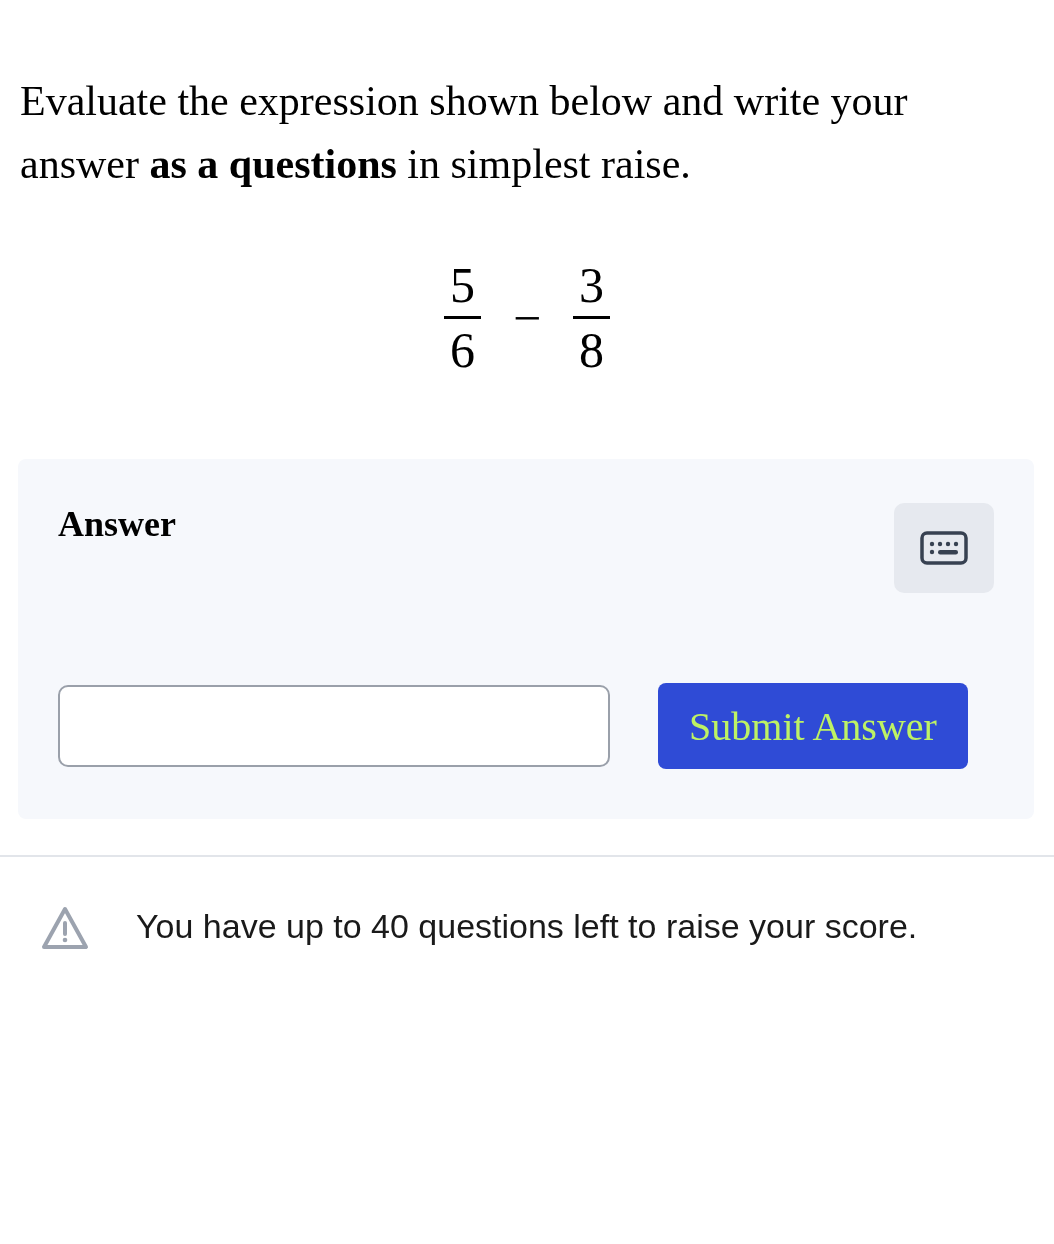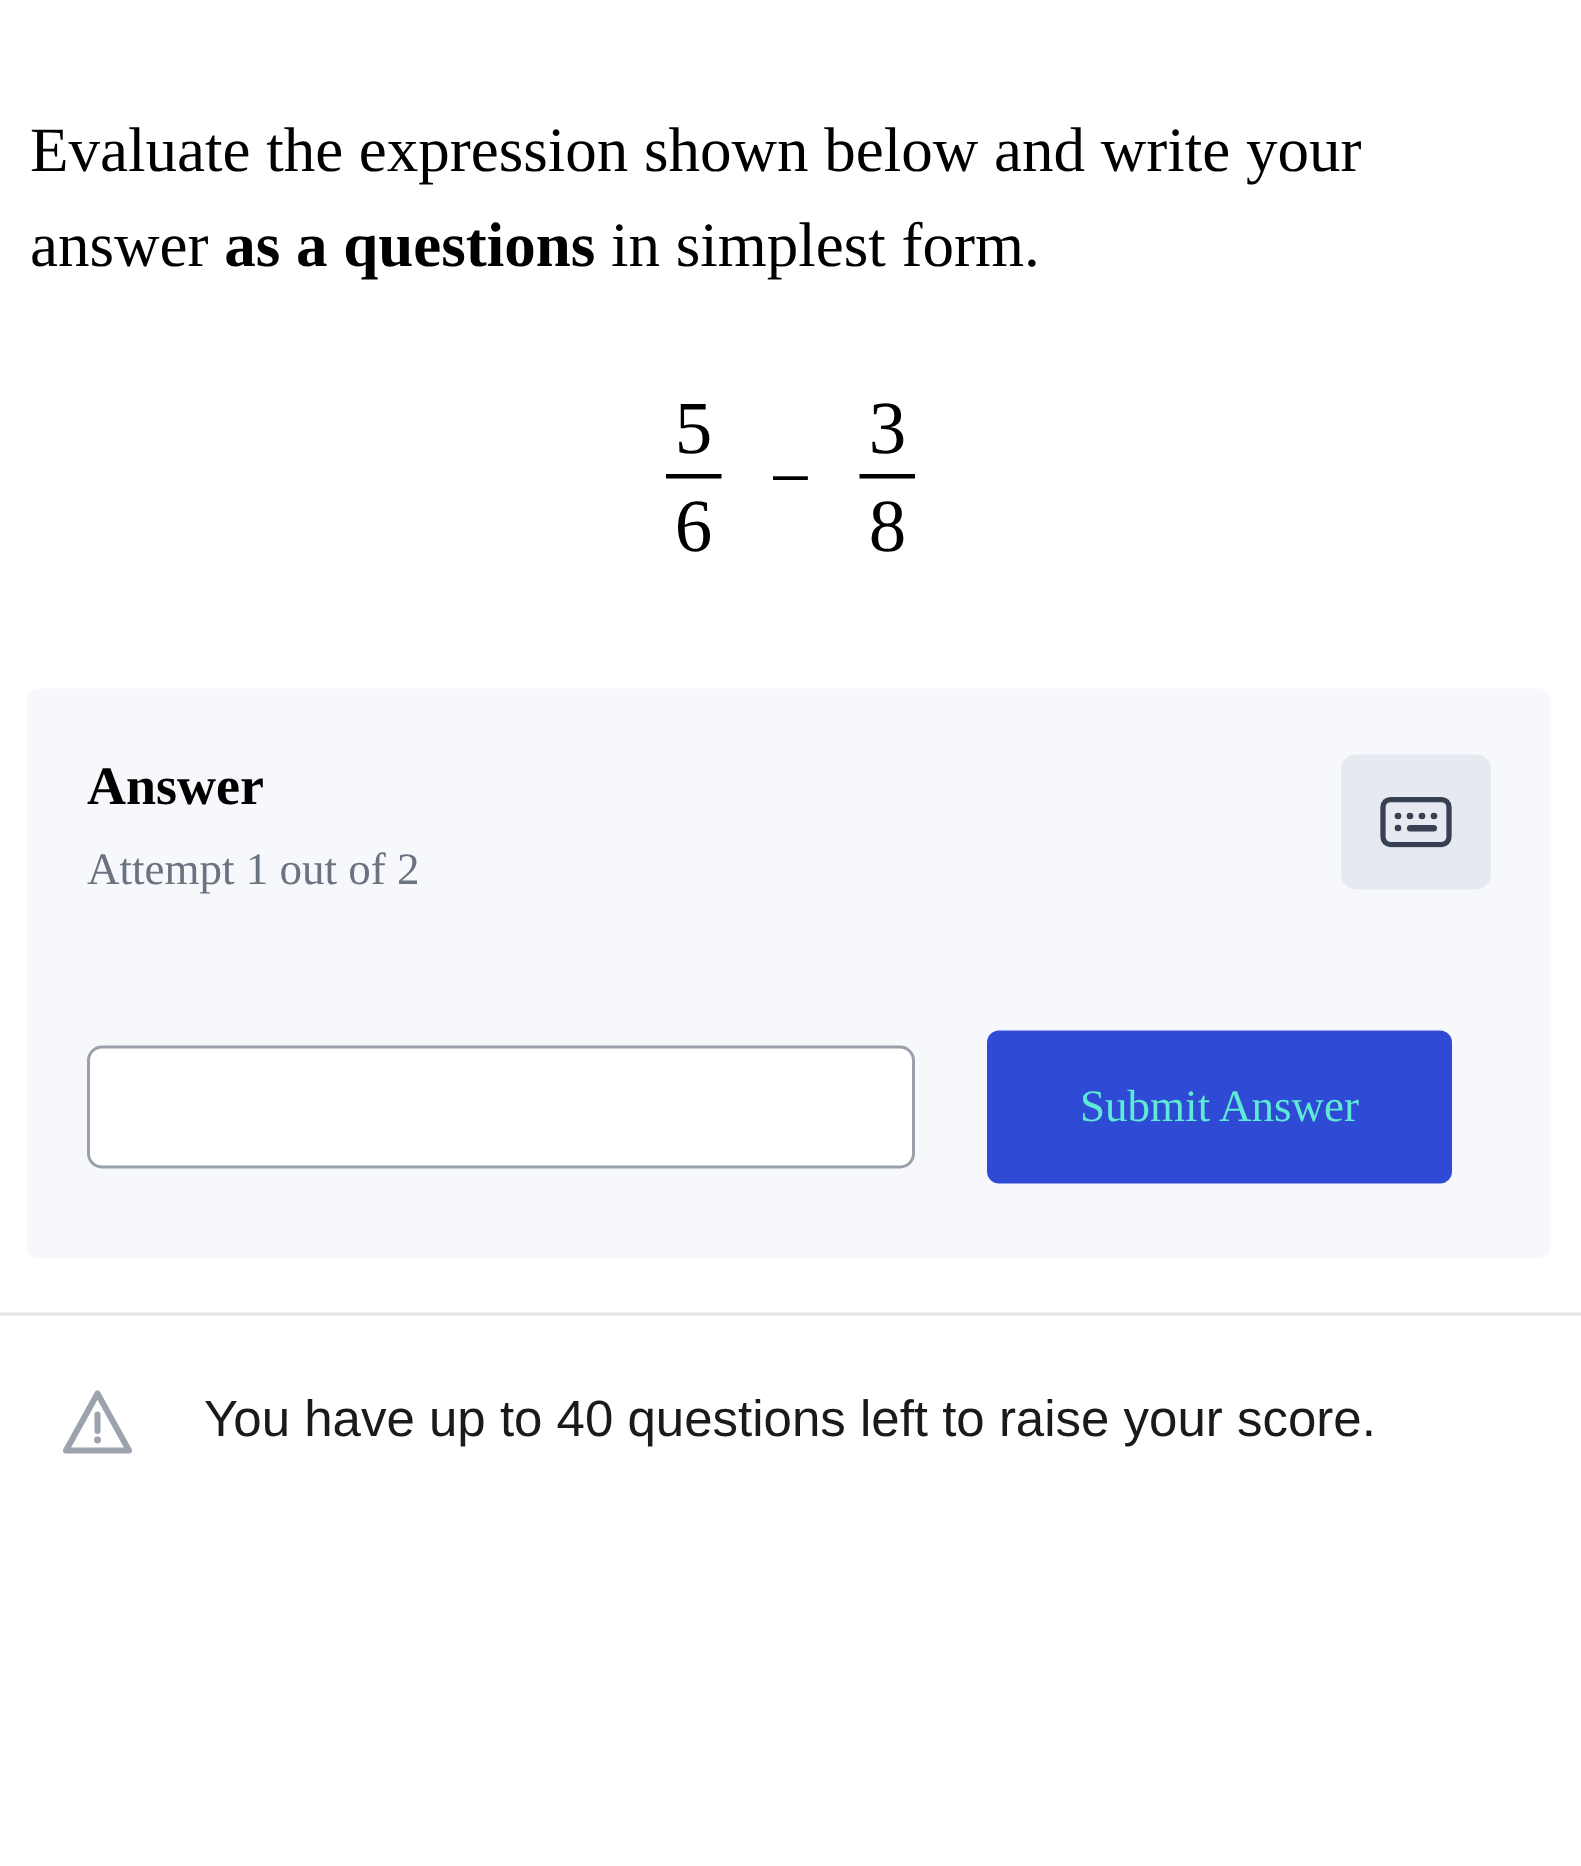--- a/index.html
+++ b/index.html
@@ -107,26 +107,26 @@
       height: 82px;
       border: 2px solid #9aa0aa;
       border-radius: 10px;
       background: #fff;
       font-size: 28px;
       padding: 0 16px;
       font-family: inherit;
     }
     .submit-btn {
       width: 310px;
-      height: 102px;
+      height: 86px;
       background: #2f4bd6;
-      color: #5eead4;
+      color: #bef264;
       border: none;
       border-radius: 8px;
-      font-size: 30px;
+      font-size: 40px;
       font-family: Georgia, serif;
       cursor: pointer;
     }
     .divider {
       border-top: 2px solid #e2e5ea;
       margin-top: 36px;
     }
     .footer-note {
       display: flex;
       align-items: flex-start;
@@ -142,42 +142,41 @@
       line-height: 1.6;
       color: #1a1a1a;
       font-family: -apple-system, 'Segoe UI', Arial, sans-serif;
     }
   </style>
 </head>
 <body>
 
 <div class="content">
   <div class="question-text">
-    <span>Evaluate the expression shown below and write your answer </span><strong>as a questions</strong><span> in simplest form.</span>
+    <span>Evaluate the expression shown below and write your answer </span><strong>as a questions</strong><span> in simplest raise.</span>
   </div>
 
   <div class="expression">
     <span class="fraction">
       <span class="num">5</span>
       <span class="bar"></span>
       <span class="den">6</span>
     </span>
     <span class="minus">−</span>
     <span class="fraction">
       <span class="num">3</span>
       <span class="bar"></span>
       <span class="den">8</span>
     </span>
   </div>
 
   <div class="answer-panel">
     <div class="answer-header">
       <div class="answer-titles">
         <div class="answer-label">Answer</div>
-        <div class="attempt-text">Attempt 1 out of 2</div>
       </div>
       <button class="keyboard-btn">
         <svg class="keyboard-icon-svg" viewBox="0 0 48 34" fill="none">
           <rect x="2" y="2" width="44" height="30" rx="5" stroke="#374151" stroke-width="3.5"></rect>
           <circle cx="12" cy="13" r="2.2" fill="#374151"></circle>
           <circle cx="20" cy="13" r="2.2" fill="#374151"></circle>
           <circle cx="28" cy="13" r="2.2" fill="#374151"></circle>
           <circle cx="36" cy="13" r="2.2" fill="#374151"></circle>
           <circle cx="12" cy="21" r="2.2" fill="#374151"></circle>
           <rect x="18" y="19" width="20" height="4.4" rx="2.2" fill="#374151"></rect>

